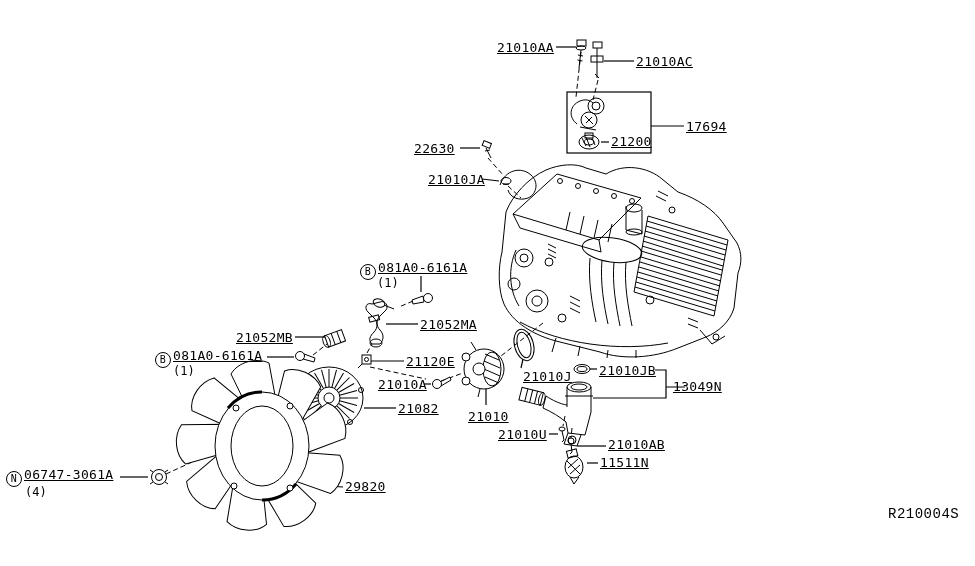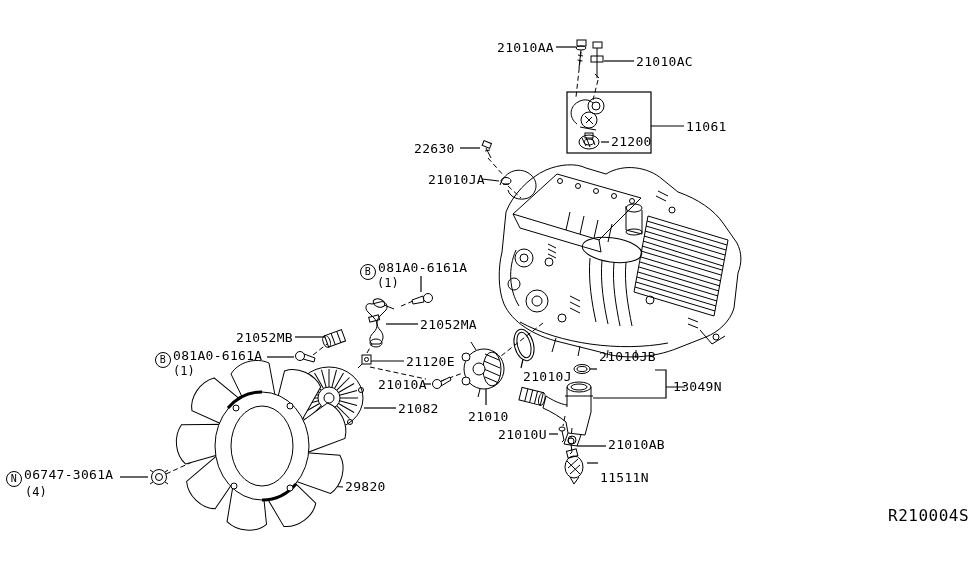--- a/index.html
+++ b/index.html
@@ -4,29 +4,29 @@
 <style>
   html,body{margin:0;padding:0;}
   body{
     width:975px;height:566px;position:relative;background:#fff;
     font-family:"DejaVu Sans Mono","Liberation Mono",monospace;color:#000;
     overflow:hidden;
   }
   svg.art{position:absolute;left:0;top:0;}
   .callout{
     position:absolute;font-size:13px;line-height:15px;white-space:nowrap;
-    letter-spacing:0.3px;cursor:pointer;
+    letter-spacing:0.3px;cursor:pointer;text-decoration:underline;
   }
   .qty{position:absolute;font-size:12px;line-height:13px;letter-spacing:0;cursor:default;}
   .prefix-circle{
     display:inline-block;width:16px;height:16px;border:1.5px solid #000;border-radius:50%;
     font-size:10px;line-height:13px;text-align:center;vertical-align:-3px;margin-right:2px;
     box-sizing:border-box;
   }
-  .ref{position:absolute;font-size:16px;letter-spacing:0.5px;cursor:default;}
+  .ref{position:absolute;font-size:14px;letter-spacing:0.5px;cursor:default;font-family:Liberation Mono, monospace;}
 </style>
 </head>
 <body>
 
 <svg class="art" width="975" height="566" viewBox="0 0 975 566">
   <defs>
     <path id="fanblade" d="M247,407 L231,374 C238,362 256,357 269,363 L277,406 C267,411 256,411 247,407 Z" fill="#fff" stroke="#000" stroke-width="1"></path>
     <line id="clutchfin" x1="329" y1="369" x2="329" y2="389" stroke="#000" stroke-width="1"></line>
   </defs>
 
@@ -282,21 +282,21 @@
 
   <g stroke="#000" fill="#fff">
     <circle cx="159" cy="477" r="7.5"></circle>
     <circle cx="159" cy="477" r="3.5"></circle>
     <path d="M153,472 L150,470 M165,472 L168,470 M153,482 L150,484 M165,482 L168,484" fill="none"></path>
   </g>
 </svg>
 
 <div class="callout" style="left:497px;top:40px">21010AA</div>
 <div class="callout" style="left:636px;top:54px">21010AC</div>
-<div class="callout" style="left:686px;top:119px">11061</div>
+<div class="callout" style="left:686px;top:119px">17694</div>
 <div class="callout" style="left:611px;top:134px">21200</div>
 <div class="callout" style="left:414px;top:141px">22630</div>
 <div class="callout" style="left:428px;top:172px">21010JA</div>
 
 <div class="callout" style="left:360px;top:260px">
   <span class="prefix-circle">B</span><span>081A0-6161A</span>
 </div>
 <div class="qty" style="left:377px;top:277px">(1)</div>
 
 <div class="callout" style="left:420px;top:317px">21052MA</div>
@@ -305,25 +305,25 @@
 <div class="callout" style="left:155px;top:348px">
   <span class="prefix-circle">B</span><span>081A0-6161A</span>
 </div>
 <div class="qty" style="left:173px;top:365px">(1)</div>
 
 <div class="callout" style="left:406px;top:354px">21120E</div>
 <div class="callout" style="left:378px;top:377px">21010A</div>
 <div class="callout" style="left:398px;top:401px">21082</div>
 <div class="callout" style="left:468px;top:409px">21010</div>
 <div class="callout" style="left:523px;top:369px">21010J</div>
-<div class="callout" style="left:599px;top:349px">21010JB</div>
+<div class="callout" style="left:599px;top:363px">21010JB</div>
 <div class="callout" style="left:673px;top:379px">13049N</div>
 <div class="callout" style="left:498px;top:427px">21010U</div>
 <div class="callout" style="left:608px;top:437px">21010AB</div>
-<div class="callout" style="left:600px;top:470px">11511N</div>
+<div class="callout" style="left:600px;top:455px">11511N</div>
 <div class="callout" style="left:345px;top:479px">29820</div>
 
 <div class="callout" style="left:6px;top:467px">
   <span class="prefix-circle">N</span><span>06747-3061A</span>
 </div>
 <div class="qty" style="left:25px;top:486px">(4)</div>
 
 <div class="ref" style="left:888px;top:506px">R210004S</div>
 
 </body></html>

